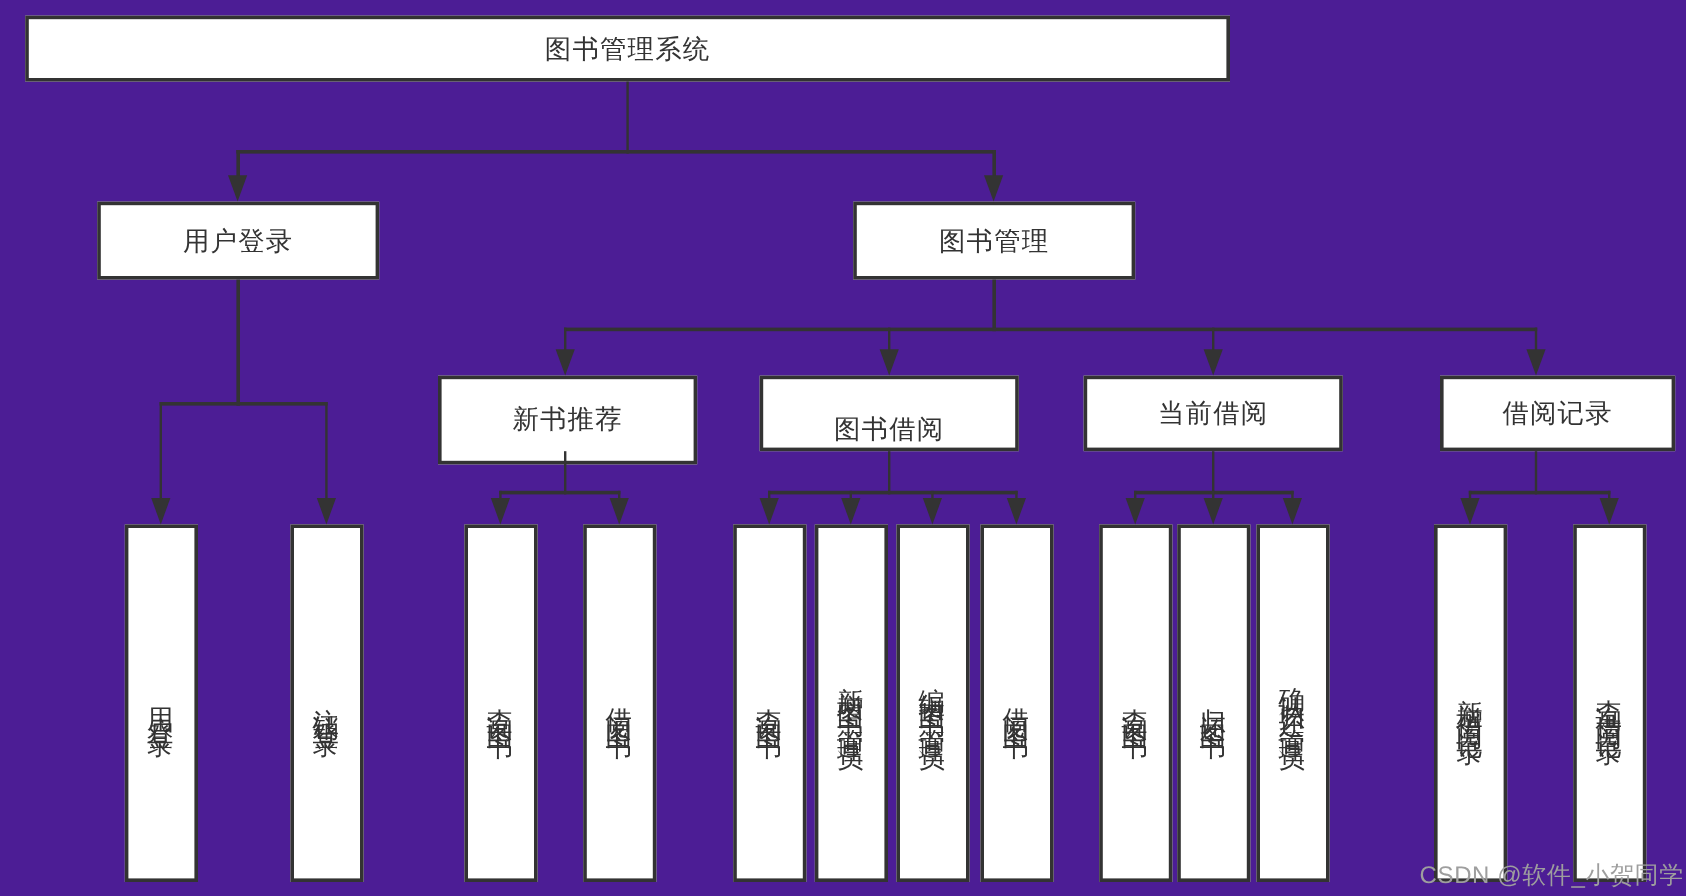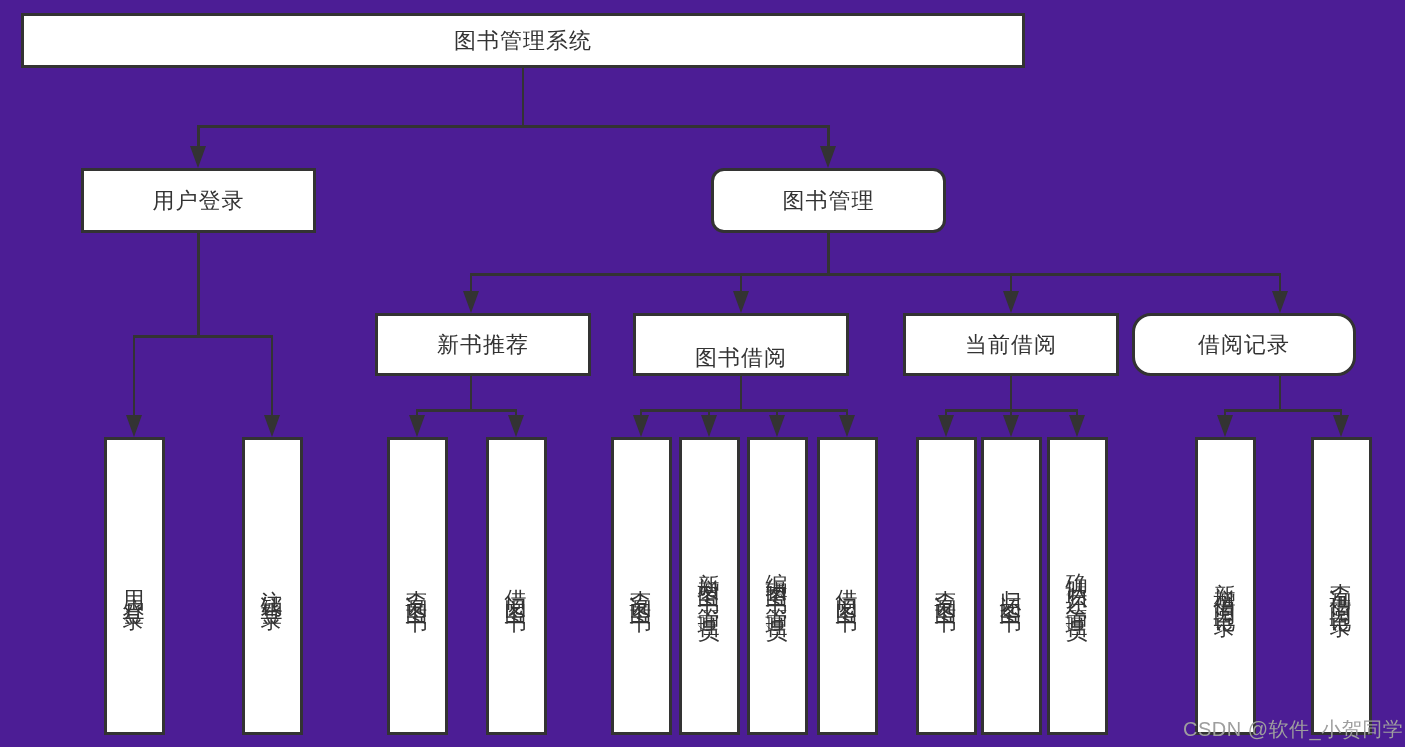--- a/index.html
+++ b/index.html
@@ -64,37 +64,37 @@
 <div class="canvas">
 
   <div class="node node-h" style="left:21px; top:13px; width:1004px; height:55px;">
     <span>图书管理系统</span>
   </div>
 
   <div class="node node-h" style="left:81px; top:168px; width:235px; height:65px;">
     <span>用户登录</span>
   </div>
 
-  <div class="node node-h" style="left:711px; top:168px; width:235px; height:65px;border-radius:13px;">
+  <div class="node node-h" style="left:711px; top:168px; width:235px; height:65px;">
     <span>图书管理</span>
   </div>
 
-  <div class="node node-h" style="left:375px; top:313px; width:216px; height:63px;">
+  <div class="node node-h" style="left:365px; top:313px; width:216px; height:74px;">
     <span>新书推荐</span>
   </div>
 
   <div class="node node-h" style="left:633px; top:313px; width:216px; height:63px;align-items:flex-end;">
     <span>图书借阅</span>
   </div>
 
   <div class="node node-h" style="left:903px; top:313px; width:216px; height:63px;">
     <span>当前借阅</span>
   </div>
 
-  <div class="node node-h" style="left:1132px; top:313px; width:224px; height:63px;border-radius:19px;">
+  <div class="node node-h" style="left:1200px; top:313px; width:196px; height:63px;">
     <span>借阅记录</span>
   </div>
 
   <div class="node node-v" style="left:103.5px; top:437px; width:61px; height:298px;">用户登录</div>
 
   <div class="node node-v" style="left:241.5px; top:437px; width:61px; height:298px;">注销登录</div>
 
   <div class="node node-v" style="left:386.5px; top:437px; width:61px; height:298px;">查询图书</div>
 
   <div class="node node-v" style="left:485.5px; top:437px; width:61px; height:298px;">借阅图书</div>

